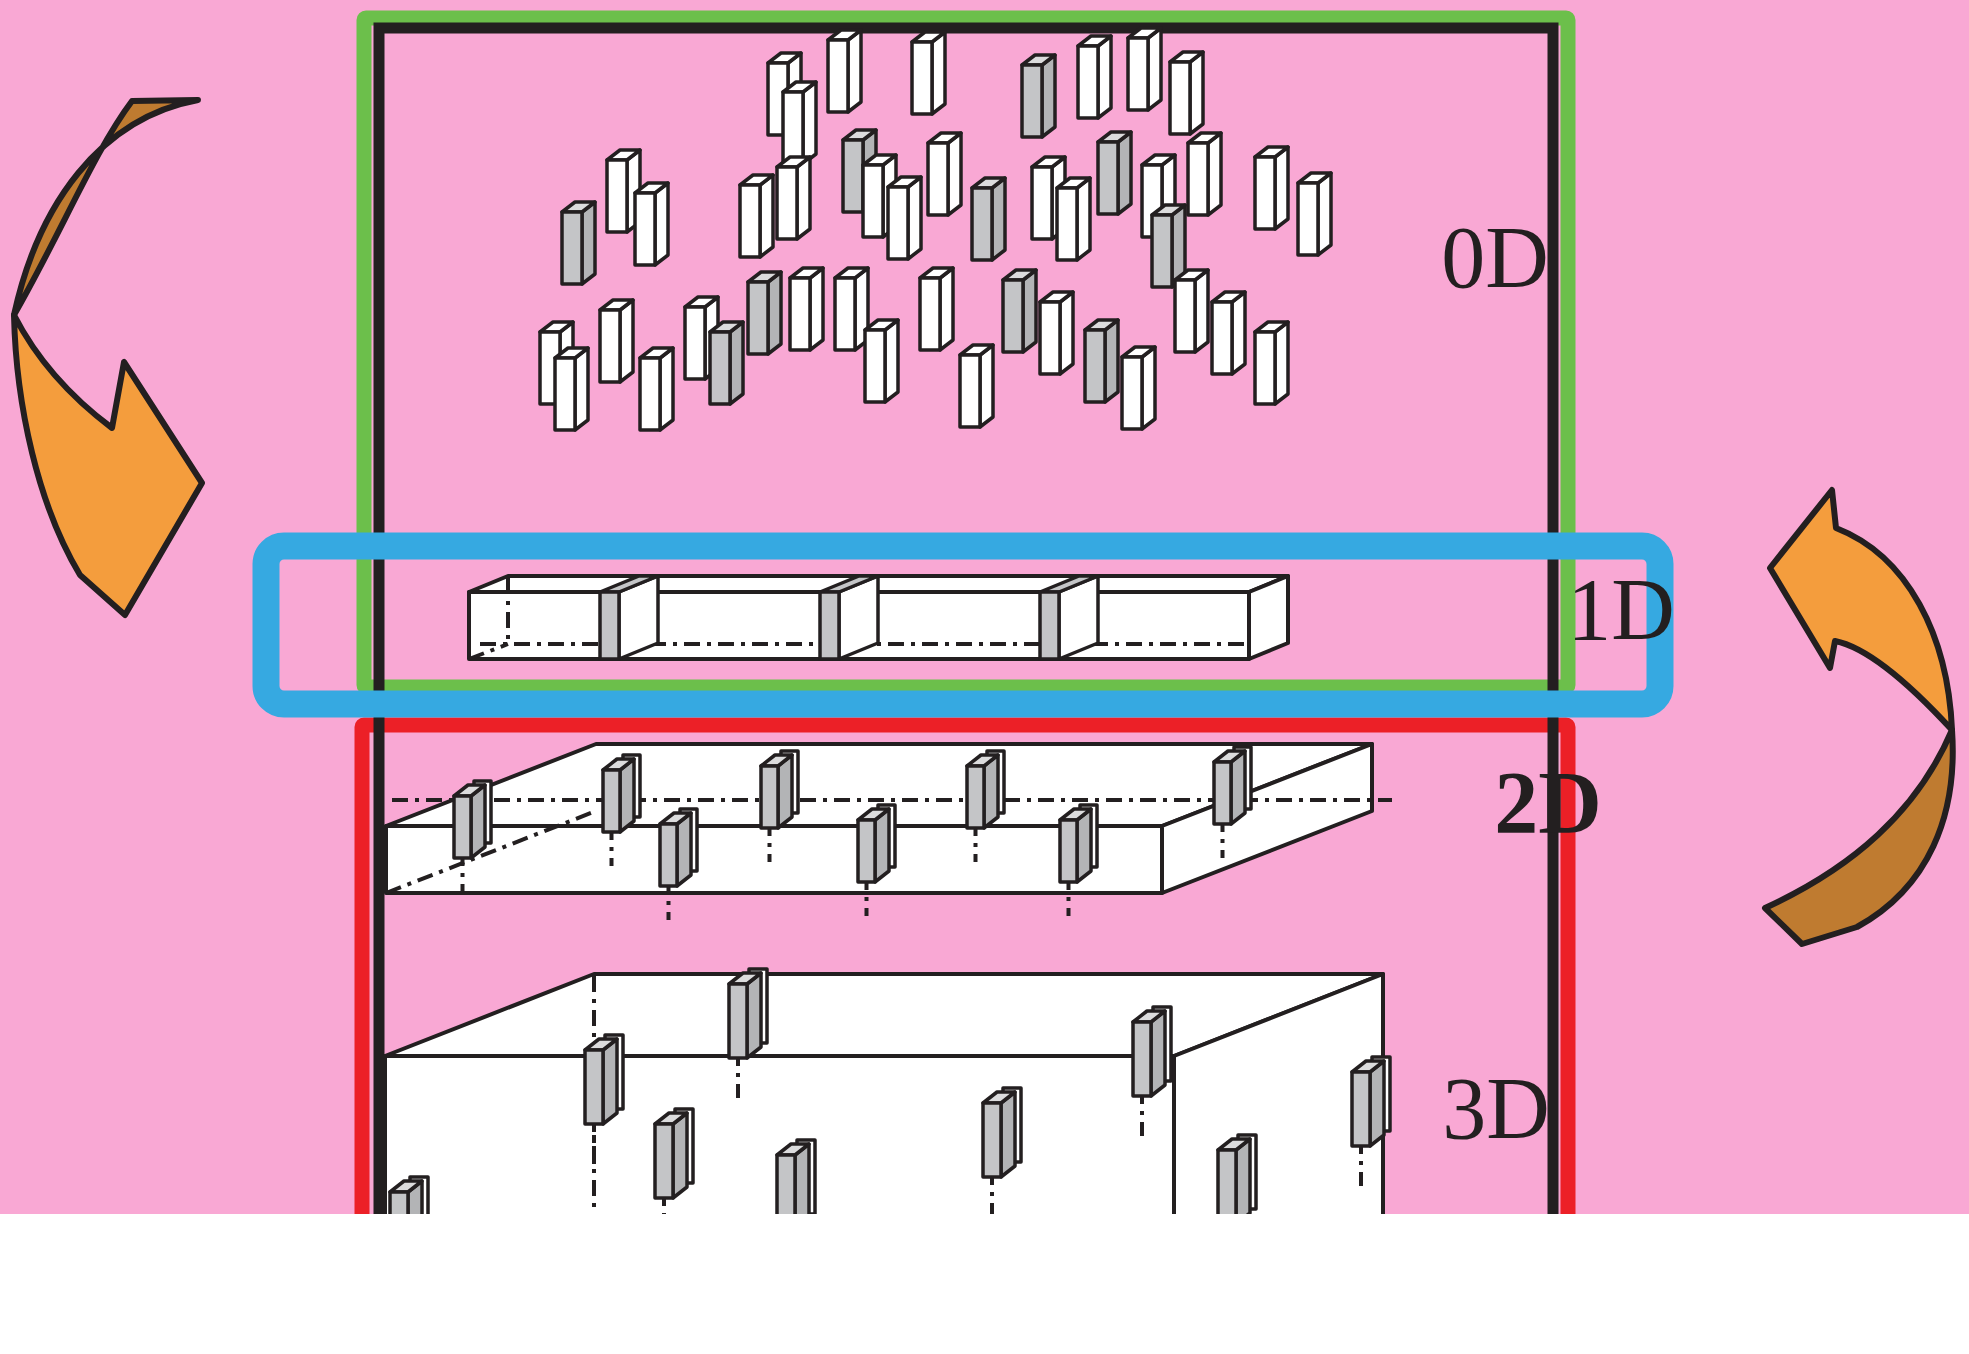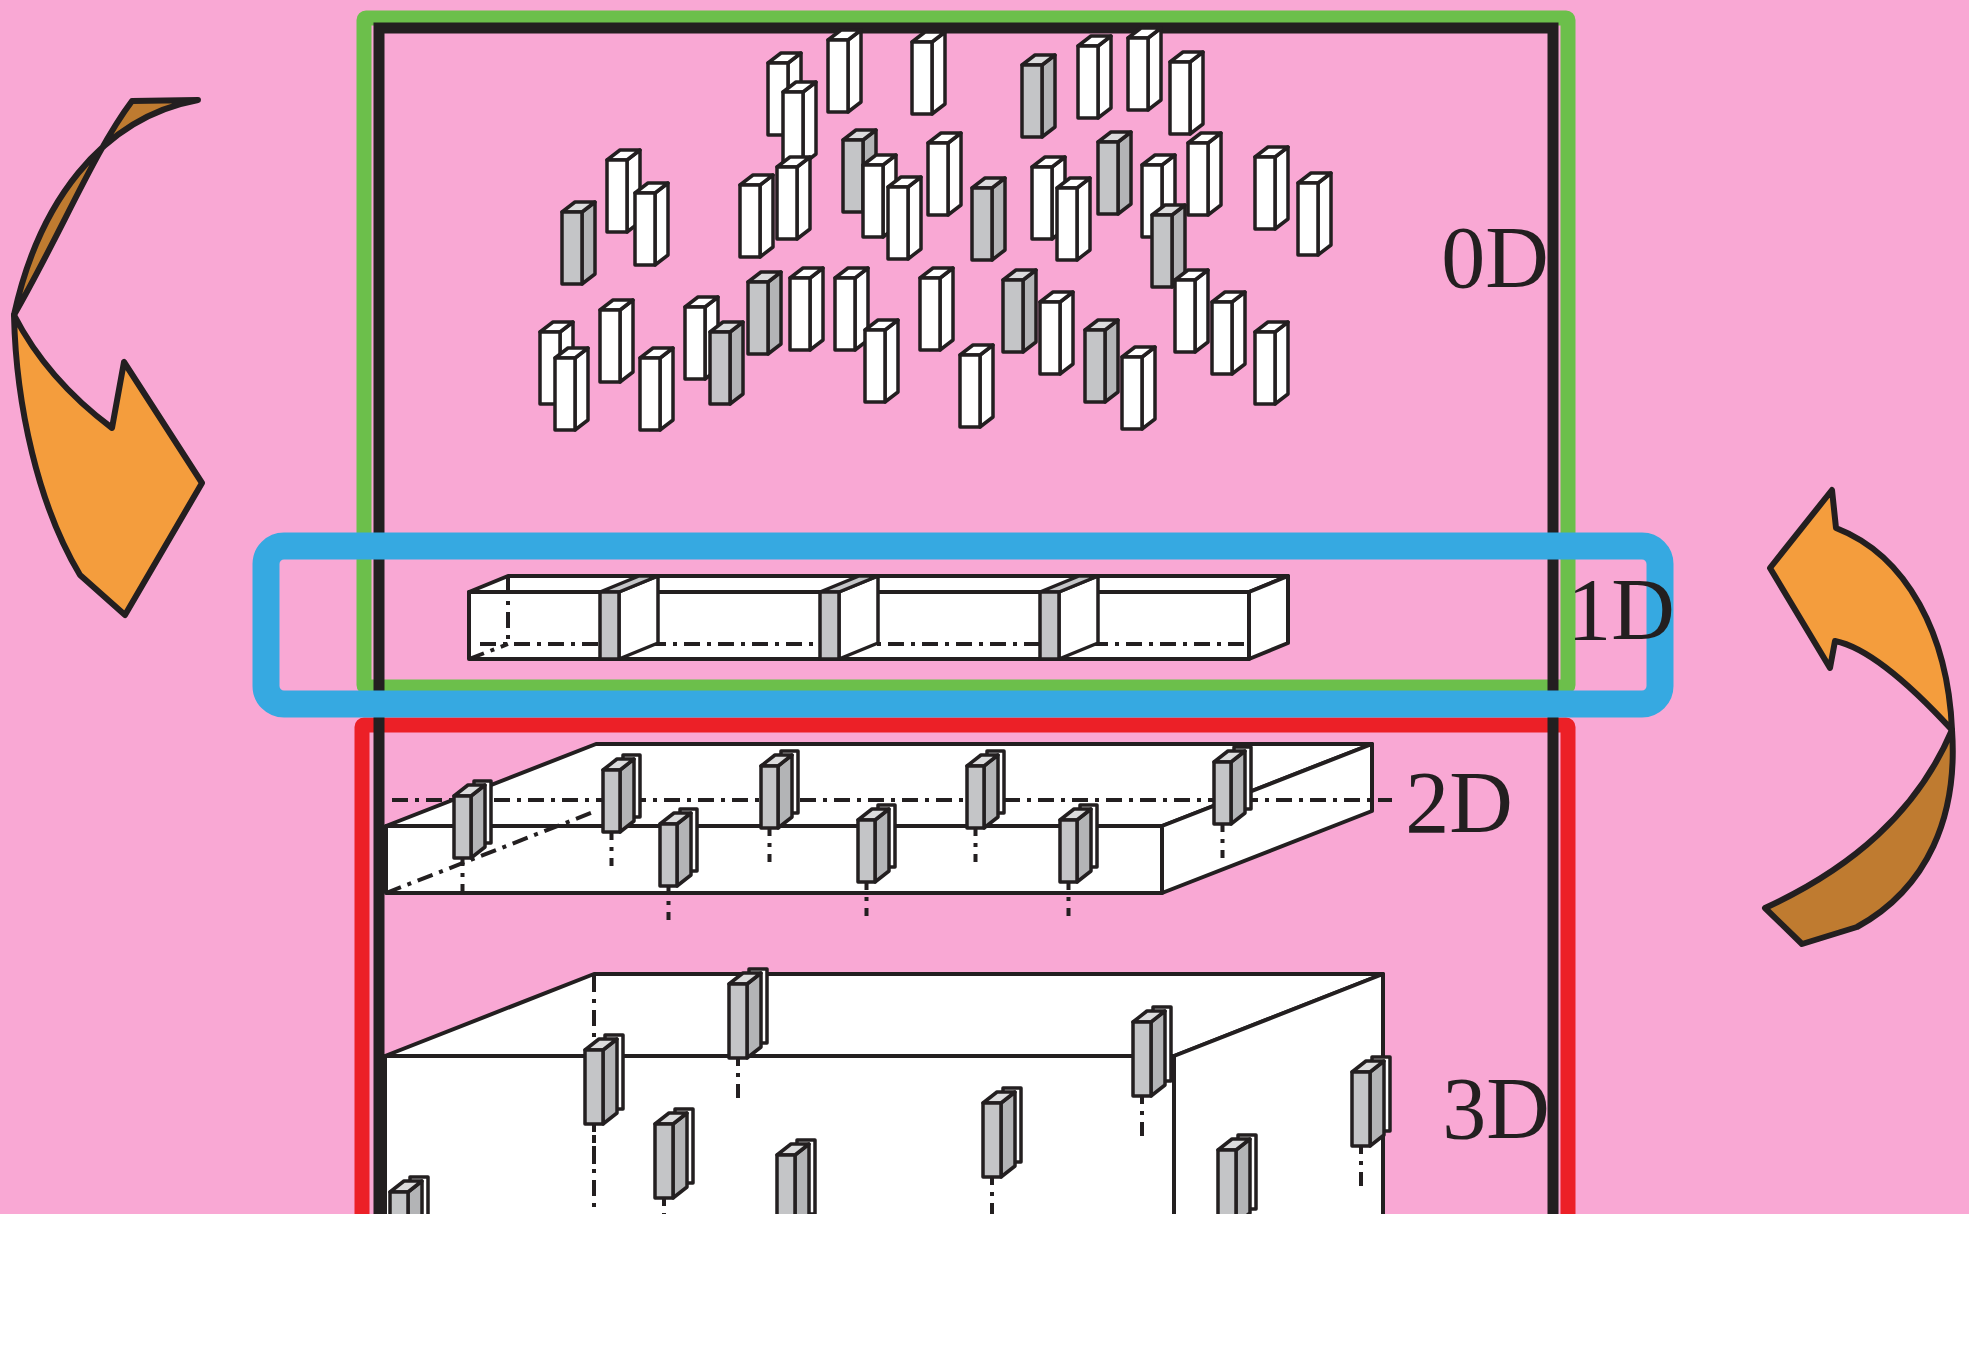--- a/index.html
+++ b/index.html
@@ -281,15 +281,15 @@
         <rect x="390" y="1192" width="18" height="74" fill="#c4c5c7" stroke="#231f20" stroke-width="3.5" stroke-linejoin="round"></rect>
         <line x1="1057" y1="1306" x2="1057" y2="1354" stroke="#231f20" stroke-width="4" stroke-dasharray="16 7 4 7"></line>
         <rect x="1068" y="1225" width="18" height="74" fill="#ffffff" stroke="#231f20" stroke-width="3.5" stroke-linejoin="round"></rect>
         <polygon points="1066,1240 1080,1229 1080,1303 1066,1314" fill="#b3b4b6" stroke="#231f20" stroke-width="3.5" stroke-linejoin="round"></polygon>
         <polygon points="1048,1240 1066,1240 1080,1229 1062,1229" fill="#dcdcdd" stroke="#231f20" stroke-width="3.5" stroke-linejoin="round"></polygon>
         <rect x="1048" y="1240" width="18" height="74" fill="#c4c5c7" stroke="#231f20" stroke-width="3.5" stroke-linejoin="round"></rect>
       </g>
     </svg>
   <div class="dim-label" style="left: 1495px; top: 258px;">0D</div>
   <div class="dim-label" style="left: 1585px; top: 610px; margin-left: 36px;">1D</div>
-  <div class="dim-label" style="left: 1459px; top: 803px;">2D</div>
+  <div class="dim-label" style="left: 1548px; top: 803px; font-weight: bold;">2D</div>
   <div class="dim-label" style="left: 1496px; top: 1109px;">3D</div>
 </div>
 
 </body></html>

